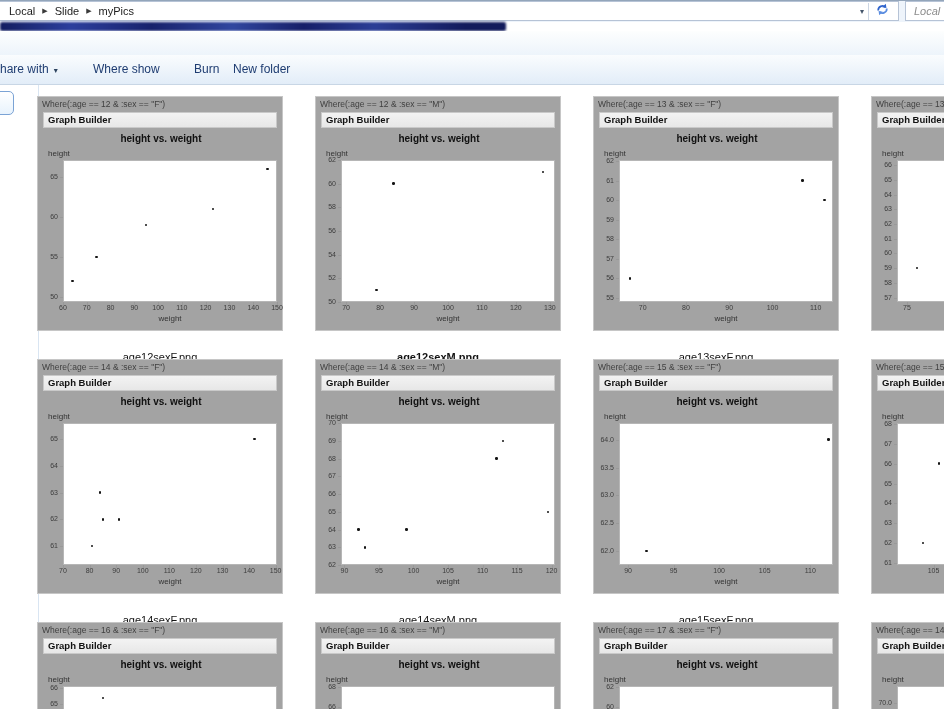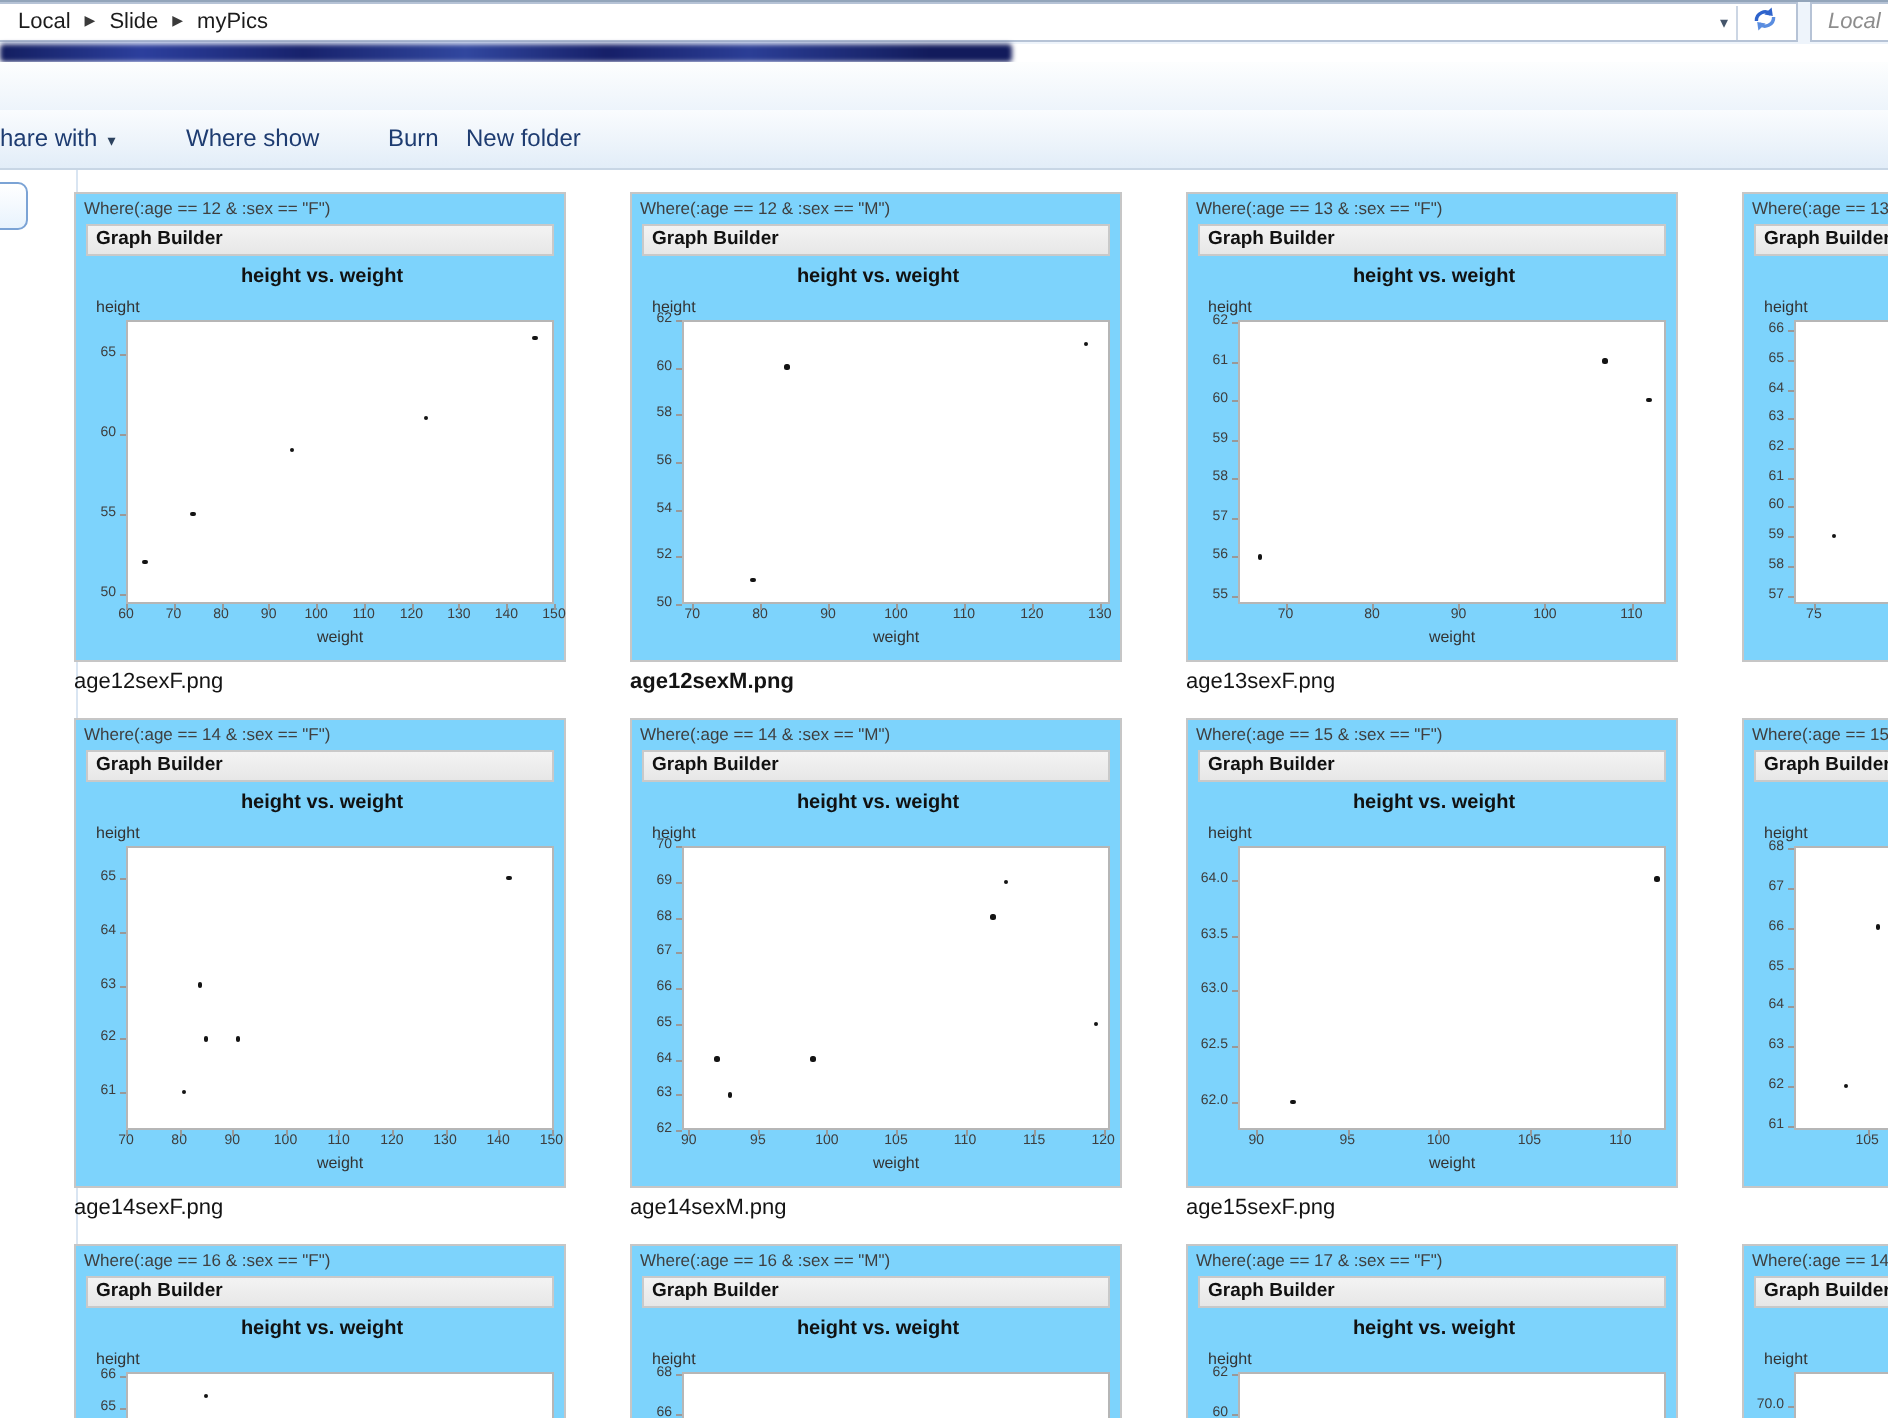--- a/index.html
+++ b/index.html
@@ -26,35 +26,35 @@
            background:linear-gradient(#fafcfe,#e2edf8);border-bottom:1px solid #c8d6e5;}
   .tb-item{position:absolute;top:7px;font-size:12px;color:#1e3c71;white-space:nowrap;cursor:default;}
   .tb-caret{font-size:8px;color:#2c425f;margin-left:5px;}
 
   
   .content{position:absolute;left:0;top:84px;width:944px;height:625px;background:#fff;}
   .pane-sep{position:absolute;left:38px;top:0;width:1px;height:625px;background:#d9e5f2;}
   .nav-stub{position:absolute;left:-9px;top:6px;width:21px;height:22px;border:1px solid #7ba3d5;border-radius:5px;
             background:linear-gradient(#ffffff,#e8f3fd);}
 
-  .card{position:absolute;width:246px;height:235px;background:#7dd3fc;border:1px solid #c6c6c6;box-sizing:border-box;}
+  .card{position:absolute;width:246px;height:235px;background:#a3a3a3;border:1px solid #c6c6c6;box-sizing:border-box;}
   .where{position:absolute;left:4px;top:2px;font-size:8.5px;color:#3f3f3f;white-space:nowrap;}
   .gbbar{position:absolute;left:5px;top:15px;width:234px;height:16px;background:linear-gradient(#f3f3f3,#e7e7e7);
          border:1px solid #c9c9c9;box-sizing:border-box;}
   .gbbar span{position:absolute;left:4px;top:1px;font-size:9.5px;font-weight:bold;color:#111;white-space:nowrap;}
   .ctitle{position:absolute;left:0;top:36px;width:246px;text-align:center;font-size:10px;font-weight:bold;color:#111;}
   .ylab{position:absolute;left:10px;top:52px;font-size:8px;color:#333;}
   .plot{position:absolute;left:25px;top:63px;width:214px;height:142px;border:1px solid #b6b6b6;box-sizing:border-box;background:#fff;}
   .ytick{position:absolute;left:0;width:20px;text-align:right;font-size:7px;color:#3d3d3d;line-height:8px;}
   .ymark{position:absolute;width:3px;height:1px;background:#999;}
   .xtick{position:absolute;font-size:7px;color:#3d3d3d;transform:translateX(-50%);white-space:nowrap;}
   .xmark{position:absolute;width:1px;height:3px;background:#999;}
   .dot{position:absolute;width:2.5px;height:2.5px;border-radius:50%;background:#141414;}
   .xlab{position:absolute;text-align:center;font-size:8px;color:#333;transform:translateX(-50%);}
-  .fname{position:absolute;width:246px;text-align:left;font-size:11px;color:#141414;}
+  .fname{position:absolute;width:246px;text-align:center;font-size:11px;color:#141414;margin-top:16px;}
 </style>
 </head>
 <body>
 
 <div class="screen">
 
   <div class="addr-row">
     <div class="addr-field">
       <div class="breadcrumb">
           <span class="crumb">Local</span>

